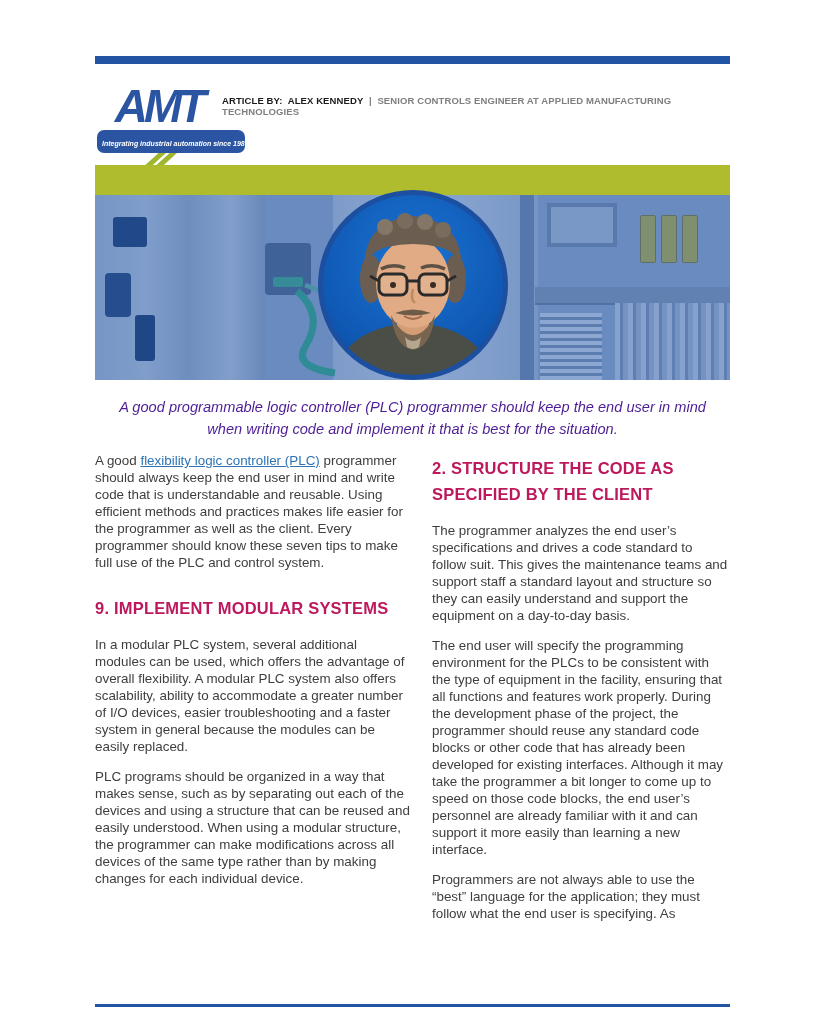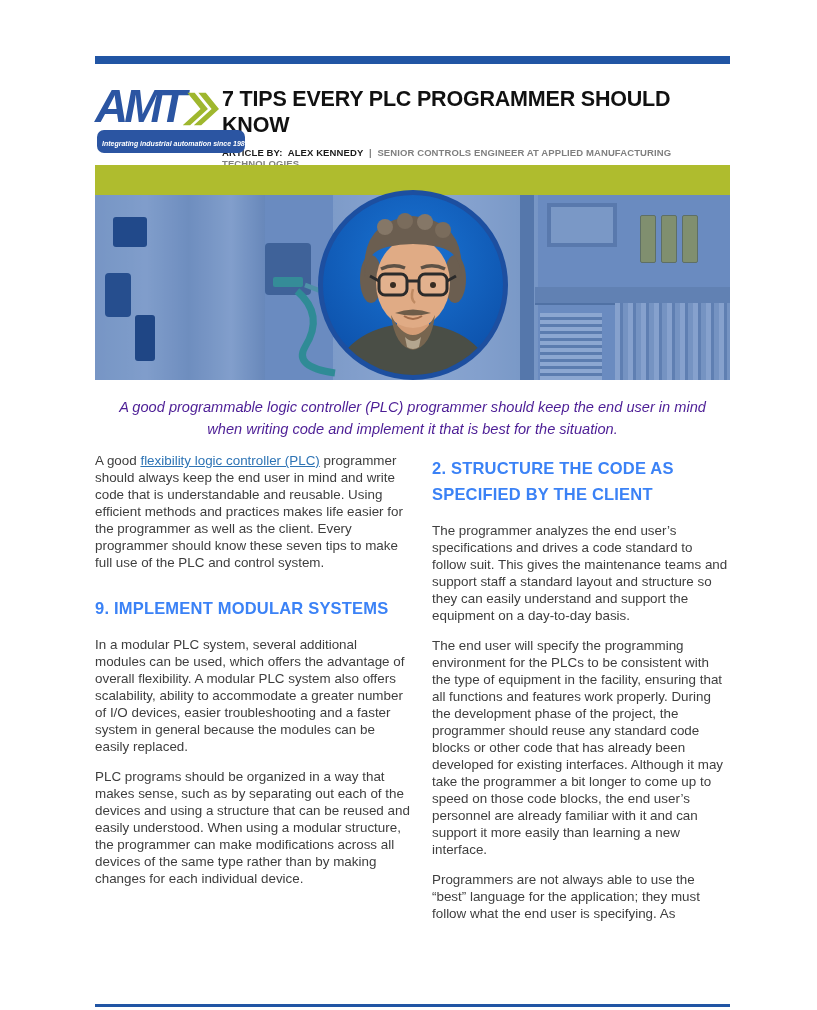--- a/index.html
+++ b/index.html
@@ -6,21 +6,21 @@
   html,body { background:#ffffff; }
   body { font-family:"Liberation Sans","DejaVu Sans",sans-serif; }
   .page { position:relative; width:817px; height:1010px; background:#fff; overflow:hidden; }
 
   .top-rule { position:absolute; left:95px; top:56px; width:635px; height:8px; background:#2155A4; }
   .bottom-rule { position:absolute; left:95px; top:1004px; width:635px; height:3px; background:#2155A4; }
 
   
   .header { position:absolute; left:95px; top:84px; width:635px; height:74px; display:flex; }
   .logo { position:relative; width:127px; flex:0 0 127px; }
-  .logo-row { display:flex; align-items:flex-start; }
+  .logo-row { display:flex; align-items:center;flex-direction:column; }
   .logo-text { font-size:46px; font-weight:700; font-style:italic; color:#2B55A2; letter-spacing:-4px; line-height:44px; }
   .logo-chevrons { margin-left:2px; margin-top:5px; transform:skewX(-8deg); }
   .logo-ribbon { position:absolute; left:2px; top:46px; width:148px; background:#2B55A2; border-radius:7px; padding:2px 5px 3px; text-align:center; }
   .logo-ribbon span { color:#fff; font-style:italic; font-weight:700; font-size:7px; white-space:nowrap; letter-spacing:0; }
   .header-text { padding-top:2px; }
   .page-title { font-size:21.5px; font-weight:700; color:#111; letter-spacing:-0.2px; line-height:26px; }
   .byline { margin-top:9px; font-size:9.5px; font-weight:700; letter-spacing:0.1px; }
   .byline-author { color:#1a1a1a; white-space:pre; }
   .byline-sep { color:#7F7F7F; margin:0 3px; }
   .byline-role { color:#7F7F7F; }
@@ -58,21 +58,21 @@
 
   .quote { position:absolute; left:95px; top:396px; width:635px; text-align:center;
       font-style:italic; font-size:14.6px; line-height:22px; color:#4c1d95; }
   .quote-inner { display:inline-block; max-width:596px; }
 
   .columns { position:absolute; left:95px; top:452px; width:635px; display:flex; gap:21px; }
   .col { color:#3E3E3E; font-size:13.4px; line-height:17px; }
   .col-left { width:316px; flex:0 0 316px; }
   .col-right { width:298px; flex:0 0 298px; }
   .col p { margin-bottom:13px; }
-  .col h2 { color:#3b82f6; font-size:16.5px; line-height:26px; font-weight:700; letter-spacing:0.2px;
+  .col h2 { color:#be185d; font-size:16.5px; line-height:26px; font-weight:700; letter-spacing:0.2px;
       margin:24px 0 15px; }
   .col h2.first { margin-top:3px; }
   .link { color:#2E74B5; text-decoration:underline; cursor:pointer; }
 </style>
 </head>
 <body>
 
 <div class="page">
 
   <div class="top-rule"></div>
@@ -84,21 +84,20 @@
         <svg class="logo-chevrons" width="34" height="40" viewBox="0 0 46 46">
           <path d="M0 1 L21 23 L0 45 L10 45 L31 23 L10 1 Z" fill="#9FB72E"></path>
           <path d="M15 1 L36 23 L15 45 L25 45 L46 23 L25 1 Z" fill="#9FB72E"></path>
         </svg>
       </div>
       <div class="logo-ribbon">
         <span>Integrating industrial automation since 1989</span>
       </div>
     </div>
     <div class="header-text">
-      <div class="page-title">7 TIPS EVERY PLC PROGRAMMER SHOULD KNOW</div>
       <div class="byline">
         <span class="byline-author">ARTICLE BY:  ALEX KENNEDY</span>
         <span class="byline-sep">|</span>
         <span class="byline-role">SENIOR CONTROLS ENGINEER AT APPLIED MANUFACTURING TECHNOLOGIES</span>
       </div>
     </div>
   </div>
 
   <div class="green-bar"></div>
 

